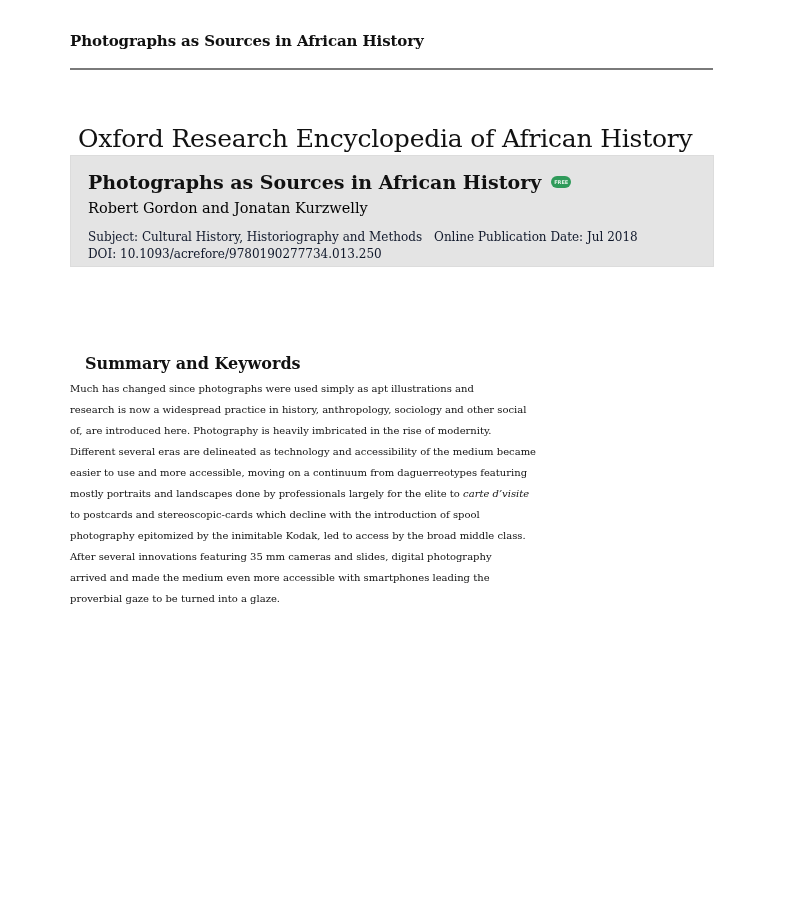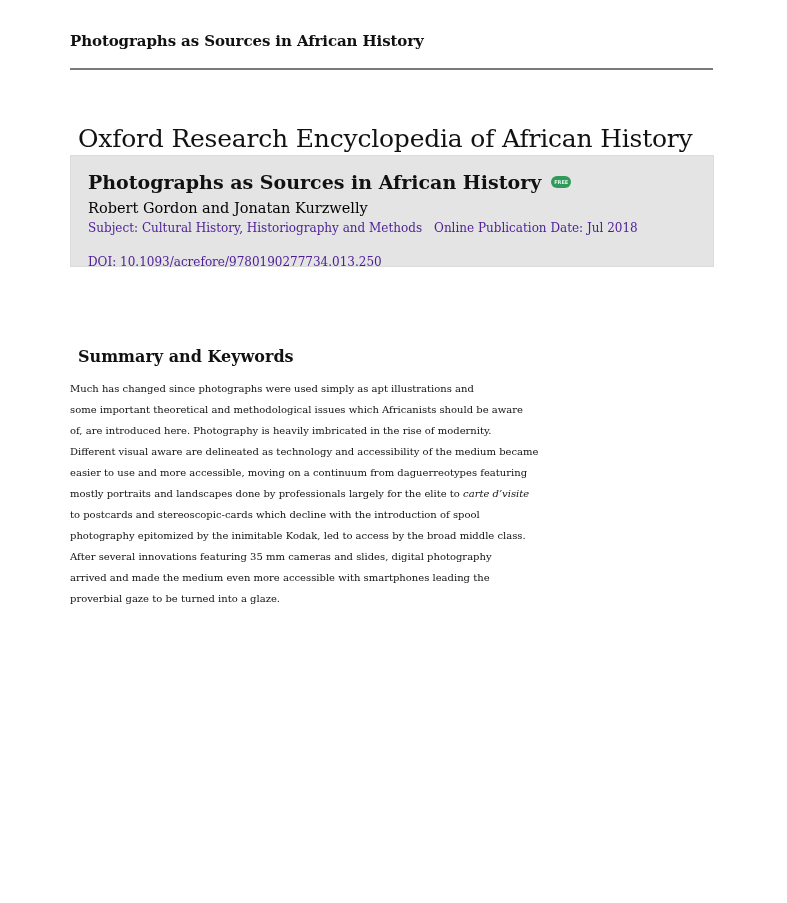--- a/index.html
+++ b/index.html
@@ -88,25 +88,26 @@
       font-family: "DejaVu Serif", serif;
       font-size: 14.5px;
       color: #000000;
       white-space: nowrap;
     }
     .meta-line {
       position: absolute;
       left: 17px;
       font-family: "DejaVu Serif", serif;
       font-size: 12px;
-      color: #4c1d95;
+      color: #0f172a;
       white-space: nowrap;
+      margin-top: 9px;
     }
     .meta-line.subject-line { top: 65px; }
-    .meta-line.doi-line { top: 99px; }
+    .meta-line.doi-line { top: 82px; }
     .meta-line .sep { display: inline-block; width: 12px; }
     .section-heading {
       position: absolute;
       left: 70px;
       top: 339px;
       font-family: "DejaVu Serif", serif;
       font-weight: bold;
       font-size: 16px;
       color: #111;
       white-space: nowrap;
@@ -145,27 +146,27 @@
     <span>Subject:</span>
     <span>Cultural History, Historiography and Methods</span><span class="sep"></span><span>Online Publication Date:</span>
     <span>Jul 2018</span>
   </div>
   <div class="meta-line doi-line">
     <span>DOI:</span>
     <span>10.1093/acrefore/9780190277734.013.250</span>
   </div>
 </div>
 
-<h2 class="section-heading" style="margin:8px;">Summary and Keywords</h2>
+<h2 class="section-heading" style="margin:15px;">Summary and Keywords</h2>
 
 <div class="summary">
   <span class="line">Much has changed since photographs were used simply as apt illustrations and</span>
-  <span class="line">some important theoretical and methodological issues which Africanists should be aware</span>
+  <span class="line">research is now a widespread practice in history, anthropology, sociology and other social</span>
   <span class="line">of, are introduced here. Photography is heavily imbricated in the rise of modernity.</span>
-  <span class="line">Different visual aware are delineated as technology and accessibility of the medium became</span>
+  <span class="line">Different several eras are delineated as technology and accessibility of the medium became</span>
   <span class="line">easier to use and more accessible, moving on a continuum from daguerreotypes featuring</span>
   <span class="line"><span>mostly portraits and landscapes done by professionals largely for the elite to </span><em>carte d’visite</em></span>
   <span class="line">to postcards and stereoscopic-cards which decline with the introduction of spool</span>
   <span class="line">photography epitomized by the inimitable Kodak, led to access by the broad middle class.</span>
   <span class="line">After several innovations featuring 35 mm cameras and slides, digital photography</span>
   <span class="line">arrived and made the medium even more accessible with smartphones leading the</span>
   <span class="line">proverbial gaze to be turned into a glaze.</span>
 </div>
 
 </body></html>

